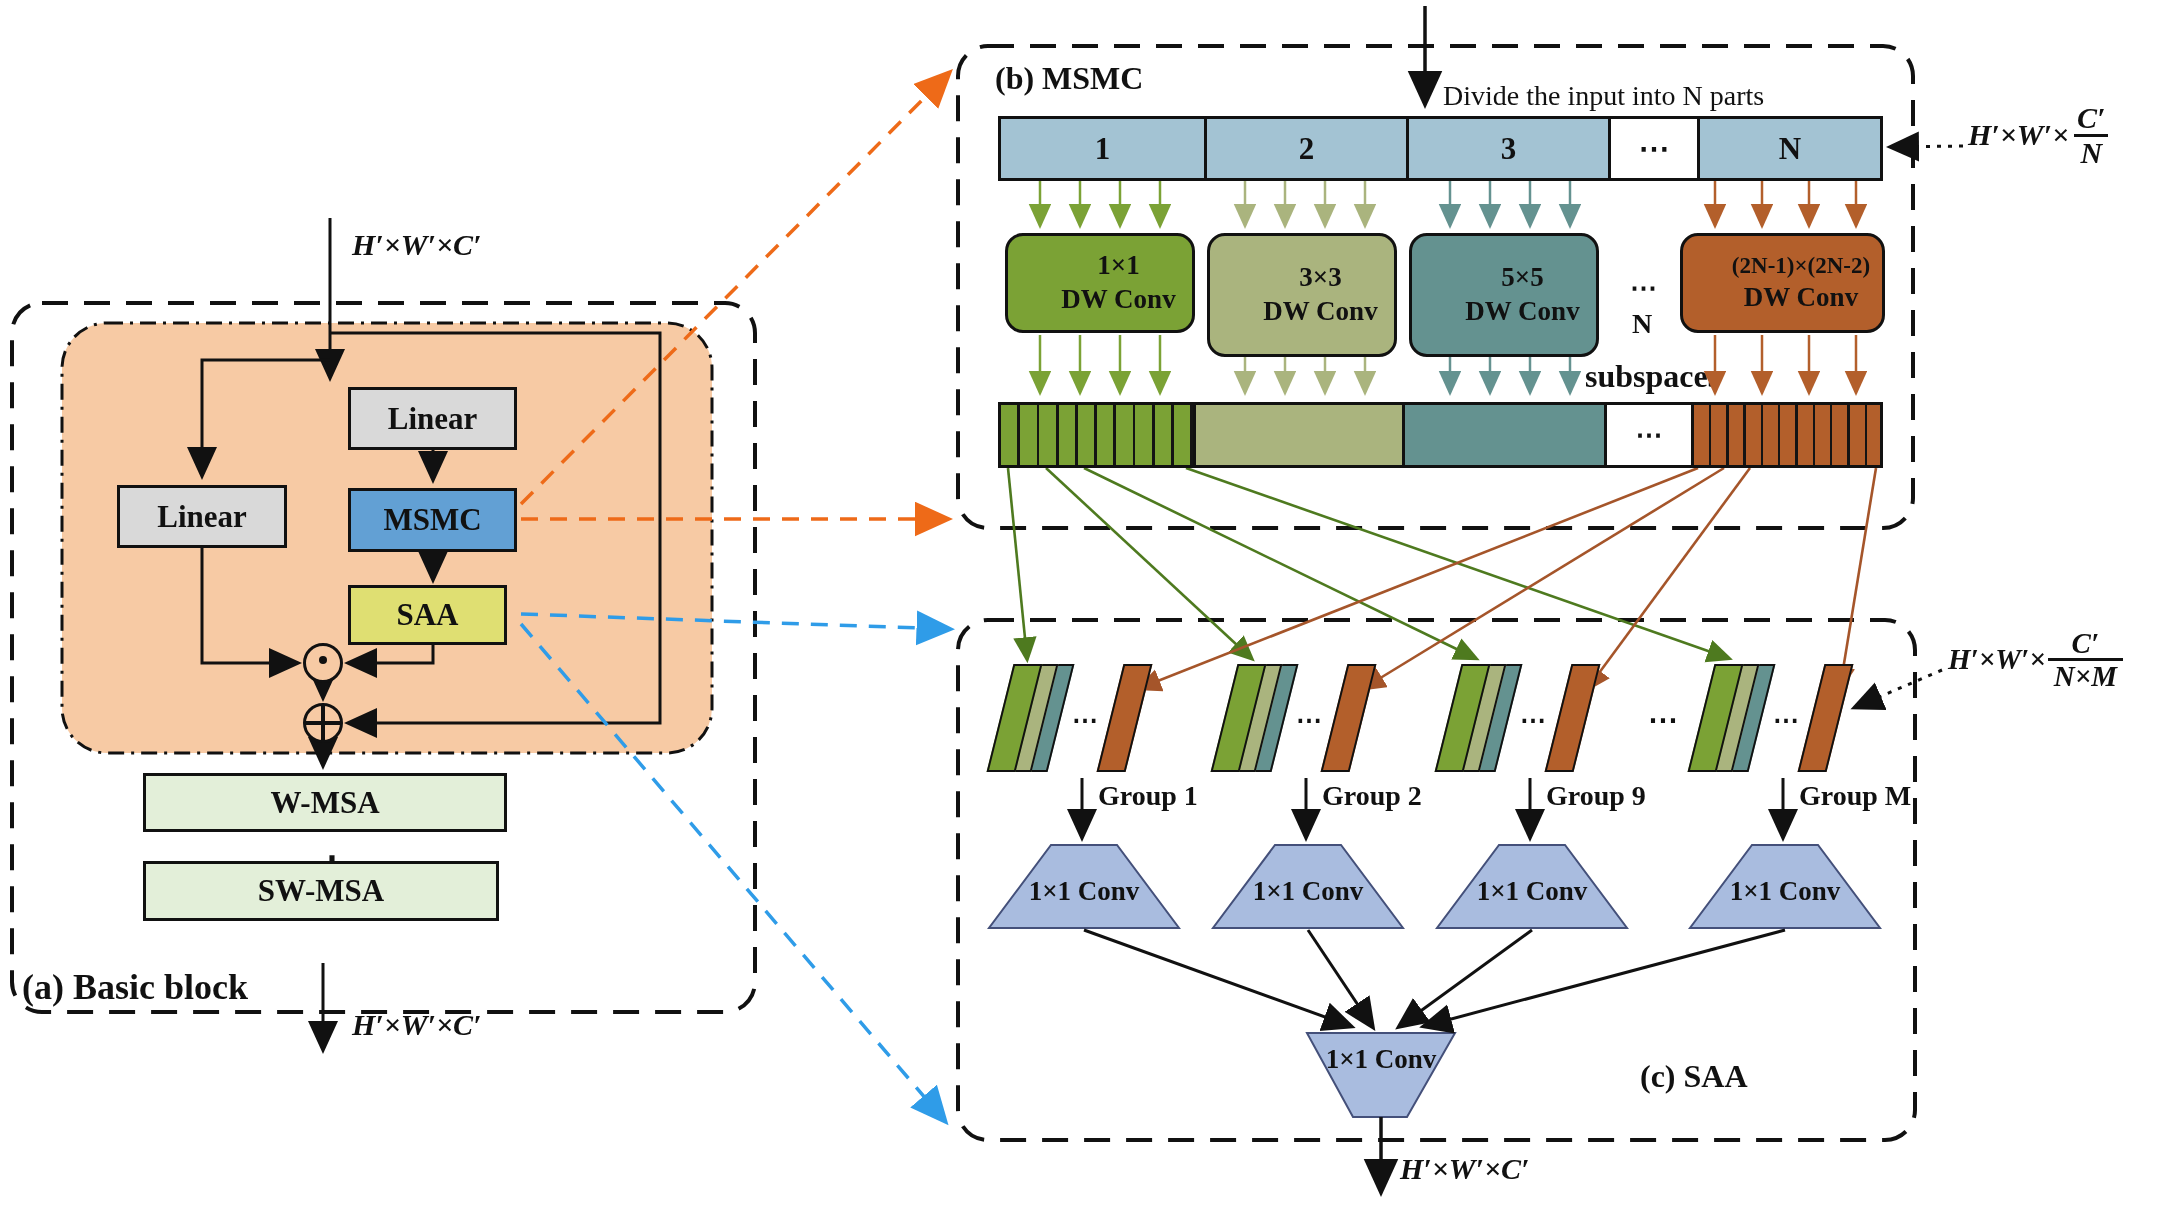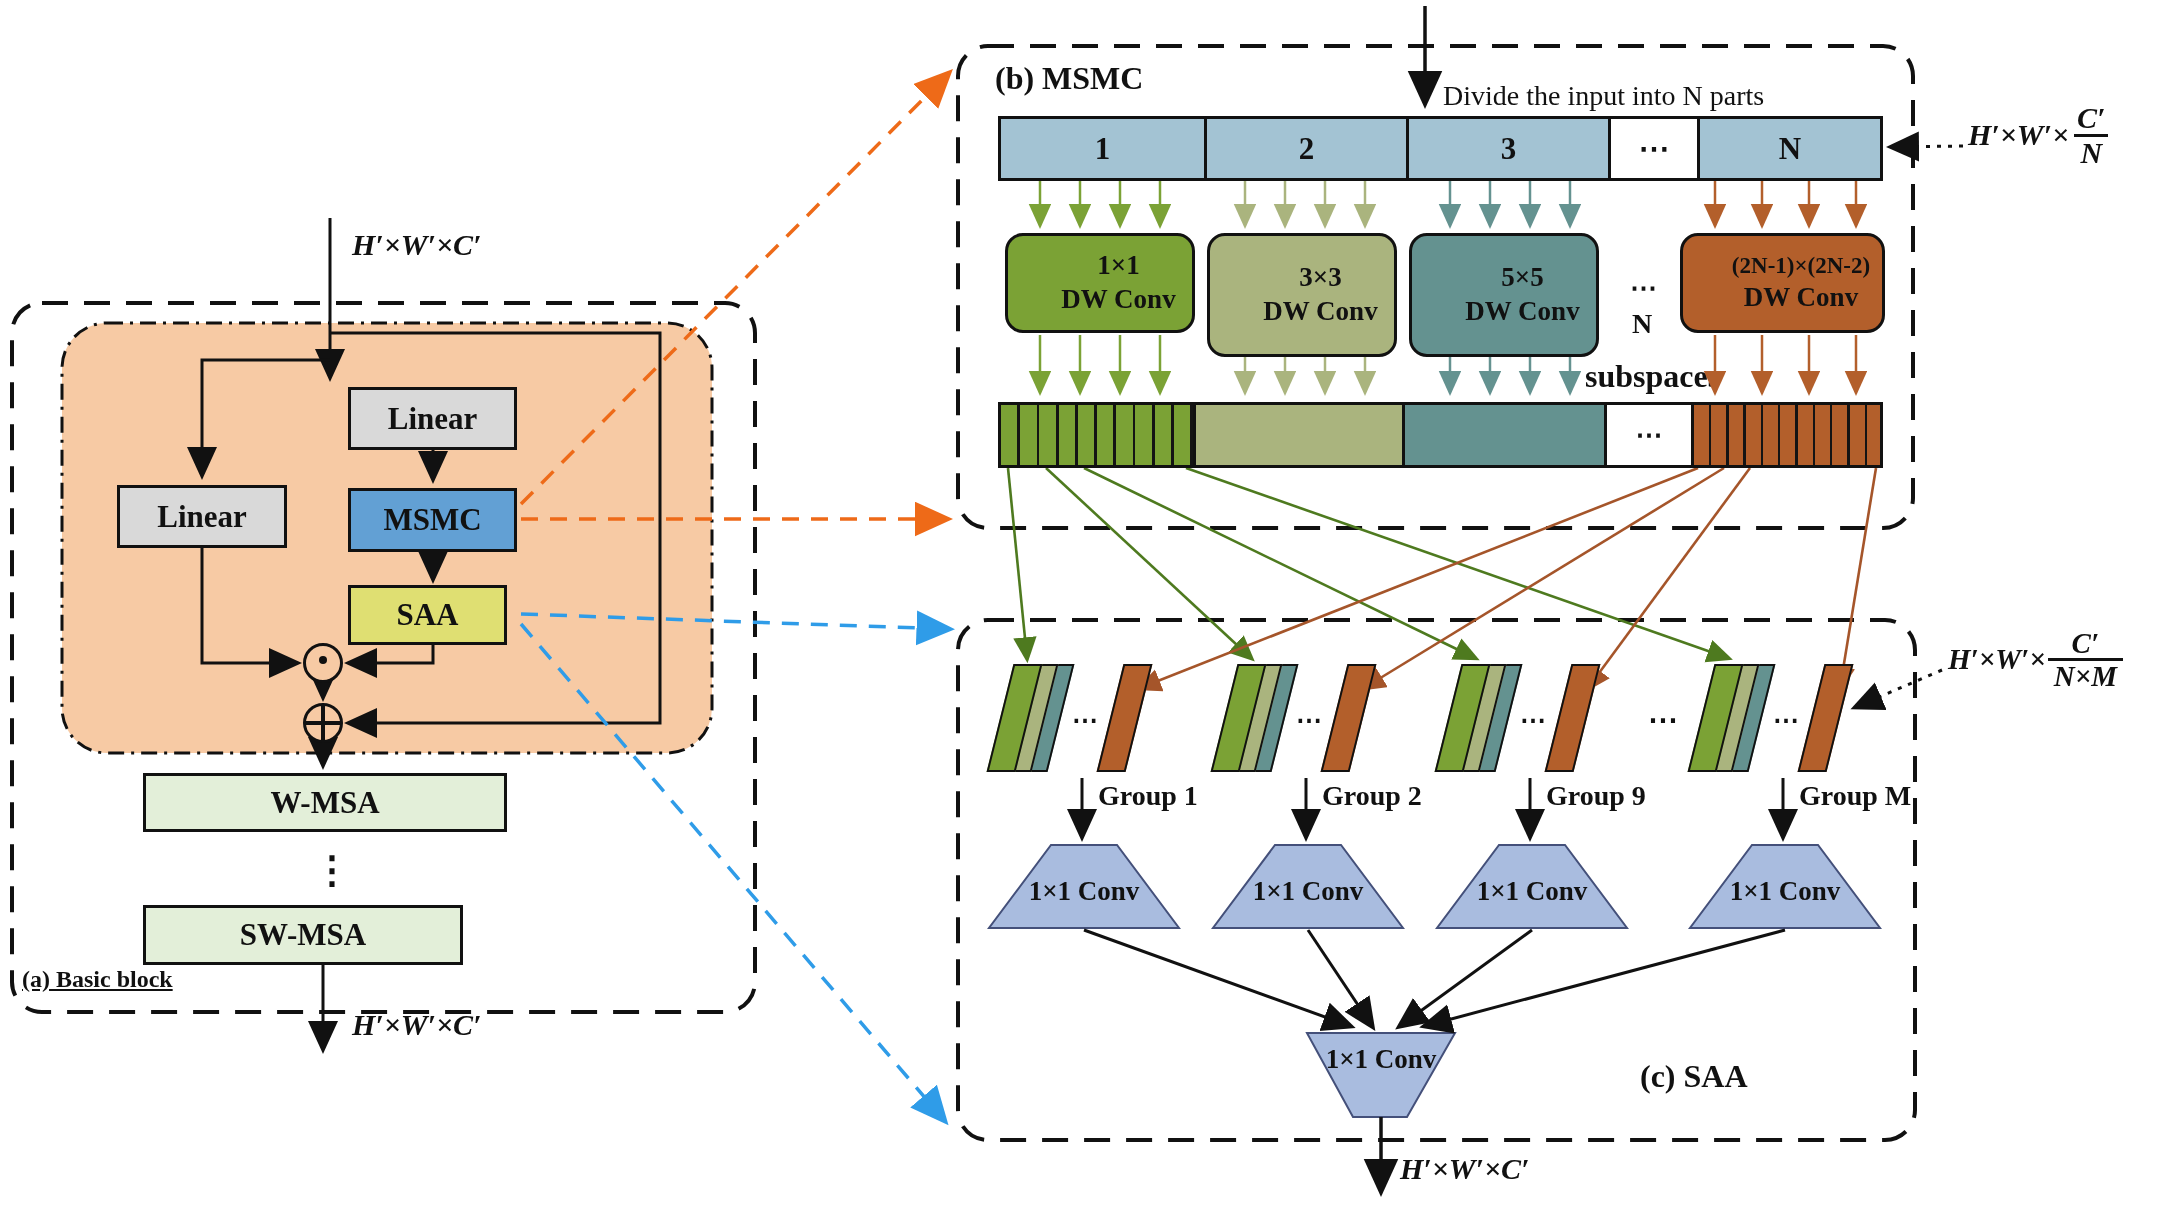--- a/index.html
+++ b/index.html
@@ -197,23 +197,23 @@
   <div class="circ" style="left:303px;top:643px;">
     <span class="abs" style="left:13px;top:10px;width:8px;height:8px;border-radius:50%;background:#111;"></span>
   </div>
   <div class="circ" style="left:303px;top:703px;">
     <span class="abs" style="left:-1px;top:15px;width:36px;height:3.5px;background:#111;"></span>
     <span class="abs" style="left:15px;top:-1px;width:3.5px;height:36px;background:#111;"></span>
   </div>
 
   <div class="box" style="left:143px;top:773px;width:364px;height:59px;background:#e3efd9;">W-MSA</div>
   <div class="lbl" style="left:313px;top:848px;font-size:38px;">⋮</div>
-  <div class="box" style="left:143px;top:905px;width:320px;height:60px;background:#e3efd9;">SW-MSA</div>
-
-  <div class="lbl" style="left:22px;top:966px;font-size:24px;text-decoration:underline;">(a) Basic block</div>
+  <div class="box" style="left:143px;top:861px;width:356px;height:60px;background:#e3efd9;">SW-MSA</div>
+
+  <div class="lbl" style="left:22px;top:966px;font-size:36px;">(a) Basic block</div>
   <div class="dim" style="left:352px;top:1008px;">H′×W′×C′</div>
 
   <div class="lbl" style="left:995px;top:60px;font-size:32px;">(b) MSMC</div>
   <div class="lbl" style="left:1443px;top:60px;font-size:28px;font-weight:normal;margin-top:20px;">Divide the input into N parts</div>
 
   <div class="bar" style="left:998px;top:116px;width:885px;height:65px;">
     <div class="seg" style="width:203px;background:#a3c3d3;">1</div>
     <div class="seg" style="width:202px;background:#a3c3d3;">2</div>
     <div class="seg" style="width:202px;background:#a3c3d3;">3</div>
     <div class="seg" style="width:89px;background:#ffffff;">⋯</div>

